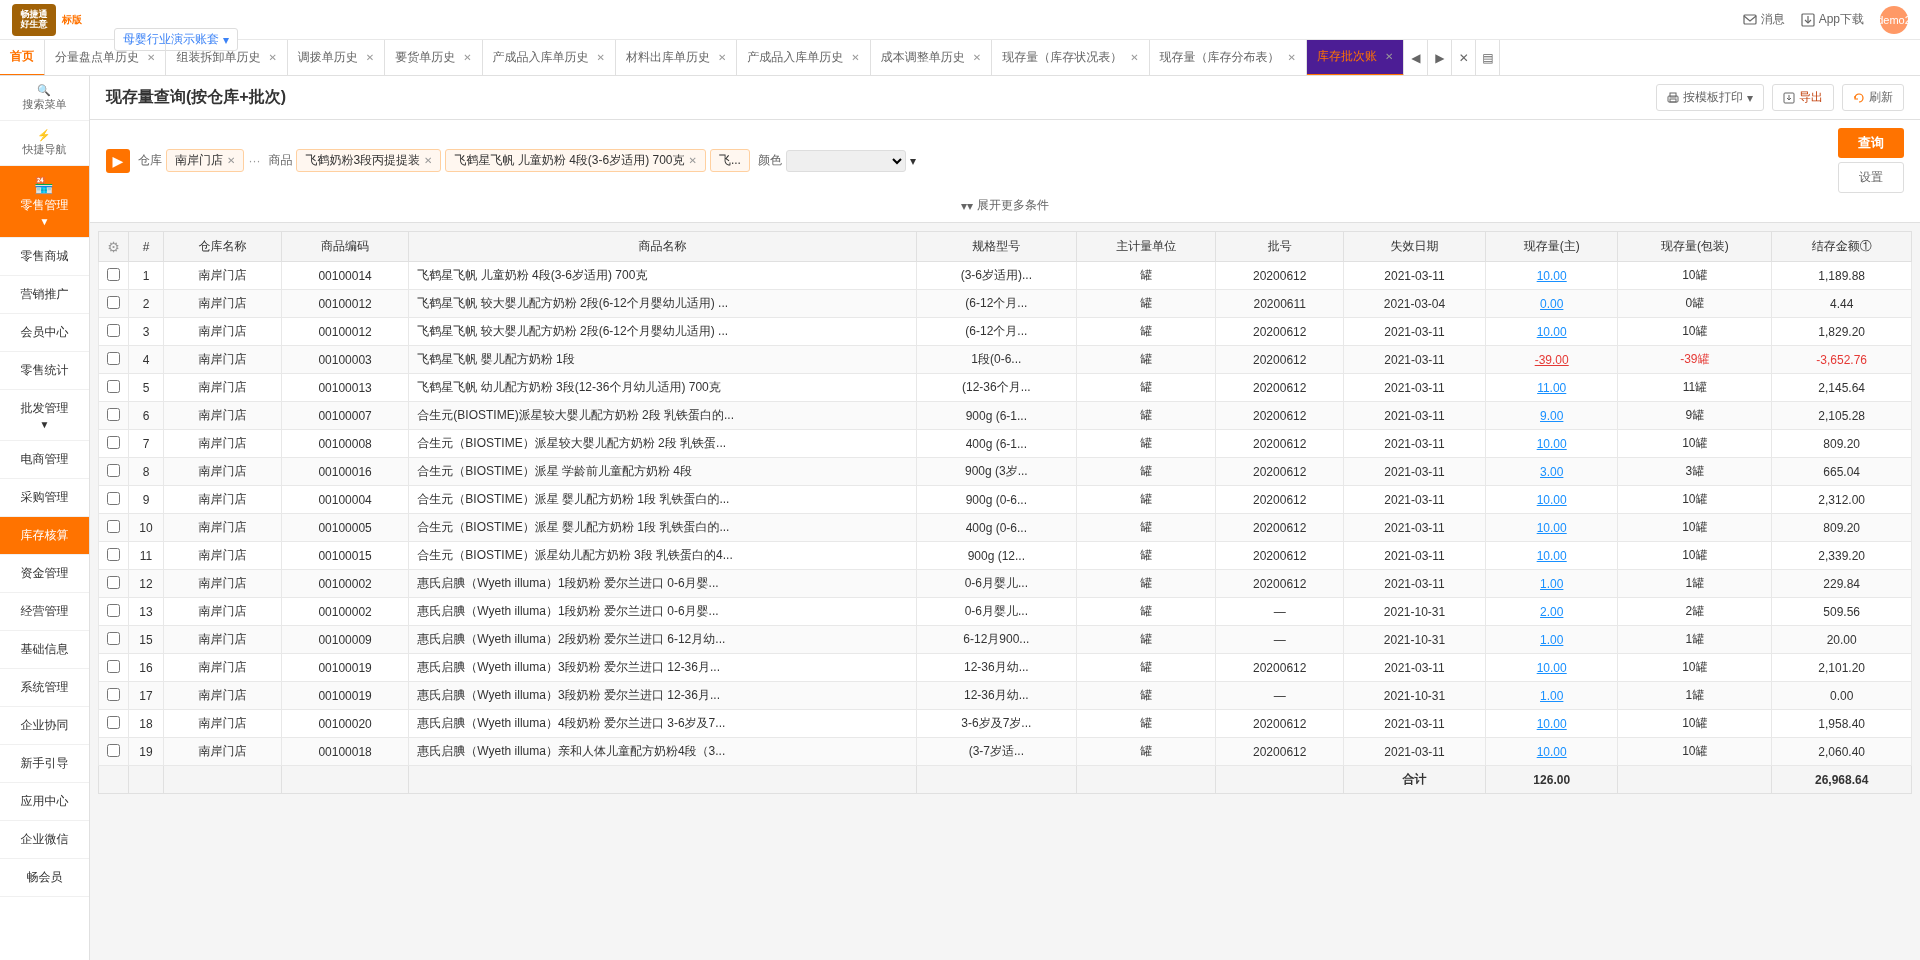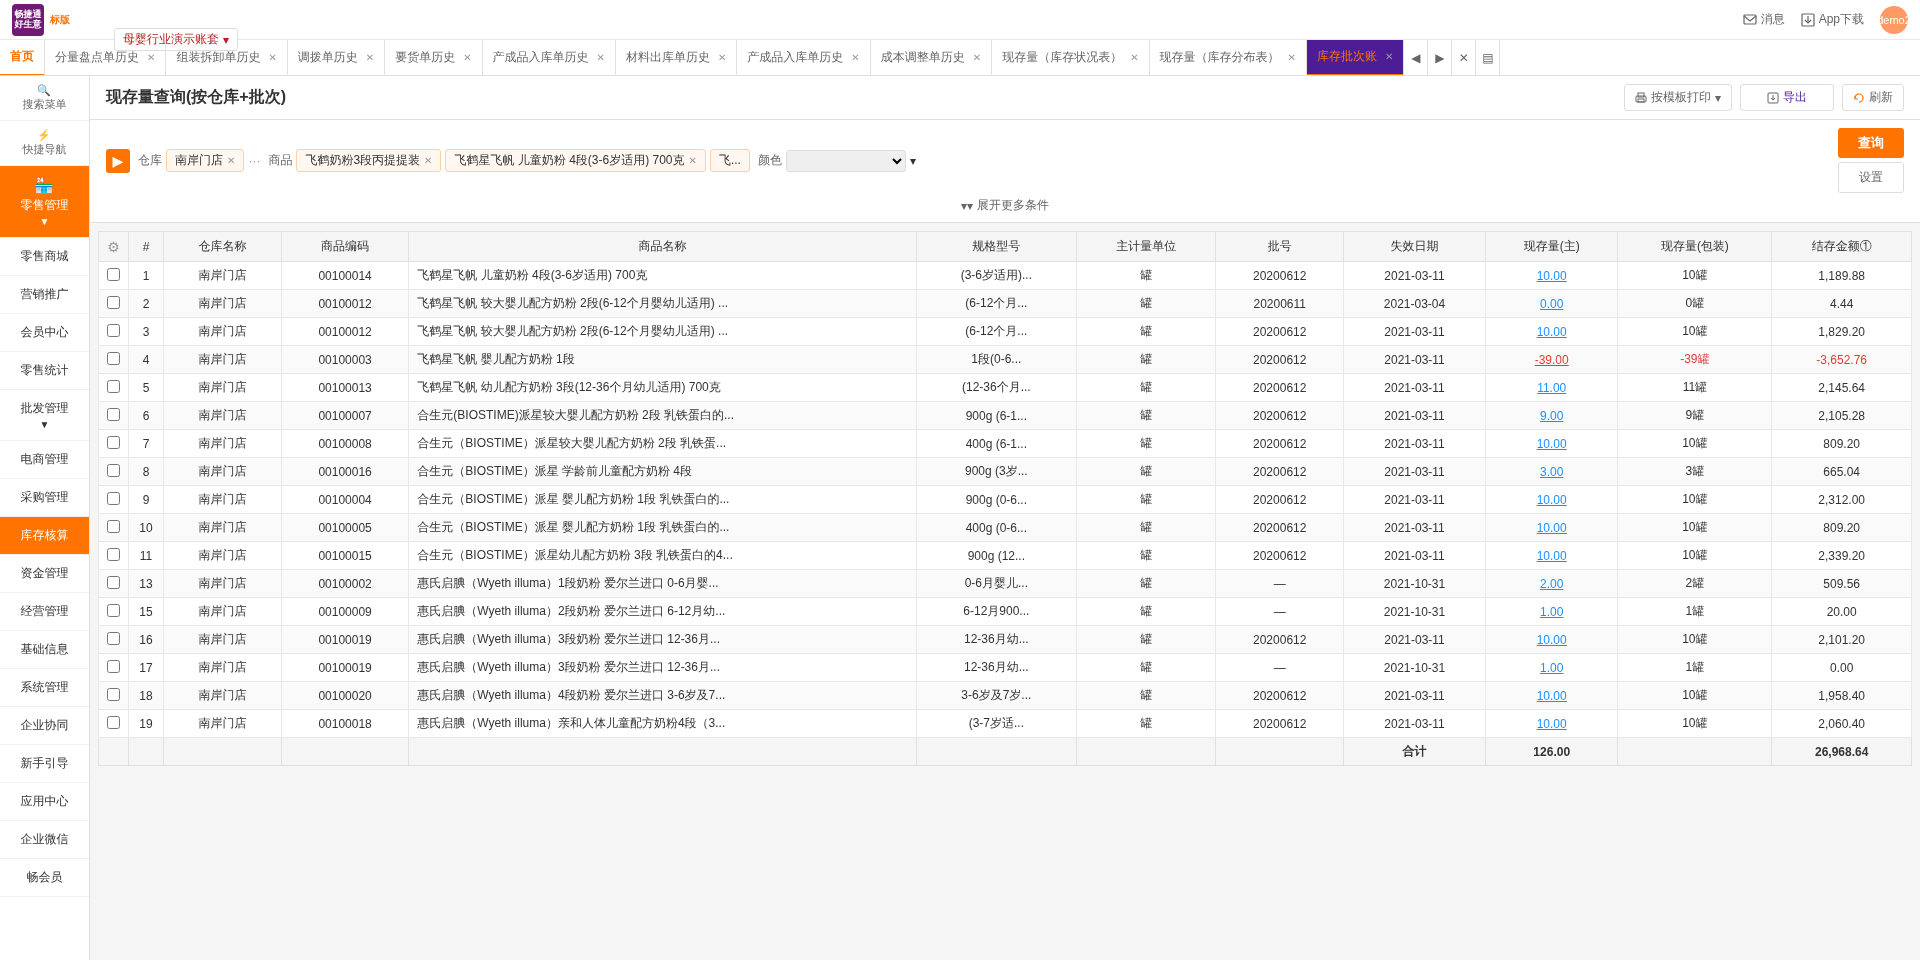--- a/index.html
+++ b/index.html
@@ -1,23 +1,23 @@
 <!DOCTYPE html>
 <html><head>
   <meta charset="utf-8">
   <style>
     * { margin: 0; padding: 0; box-sizing: border-box; }
     body { font-family: 'Microsoft YaHei', Arial, sans-serif; font-size: 12px; background: #f0f2f5; color: #333; overflow: hidden; width: 1920px; height: 960px; }
 
     
     .top-bar { display: flex; align-items: center; background: #fff; height: 40px; border-bottom: 1px solid #e8e8e8; padding: 0 12px; gap: 12px; }
     .logo-area { display: flex; align-items: center; gap: 6px; width: 90px; }
-    .logo-icon { width: 32px; height: 32px; background: #701a75; border-radius: 4px; display: flex; align-items: center; justify-content: center; color: #fff; font-size: 10px; font-weight: bold; flex-shrink: 0; }
+    .logo-icon { width: 44px; height: 32px; background: #a16207; border-radius: 4px; display: flex; align-items: center; justify-content: center; color: #fff; font-size: 10px; font-weight: bold; flex-shrink: 0; }
     .logo-text { font-size: 10px; color: #ff7300; font-weight: bold; line-height: 1.2; }
-    .org-selector { display: flex; align-items: center; gap: 4px; font-size: 12px; color: #b91c1c; cursor: pointer; border: 1px solid #ddd; padding: 2px 8px; border-radius: 3px; background: #fff; margin-top: 40px; }
+    .org-selector { display: flex; align-items: center; gap: 4px; font-size: 12px; color: #3b82f6; cursor: pointer; border: 1px solid #ddd; padding: 2px 8px; border-radius: 3px; background: #fff; margin-top: 40px; }
     .top-right { margin-left: auto; display: flex; align-items: center; gap: 16px; }
     .top-icon-btn { display: flex; align-items: center; gap: 4px; font-size: 12px; color: #666; cursor: pointer; }
     .top-icon-btn svg { width: 14px; height: 14px; }
     .avatar { width: 28px; height: 28px; background: #ff9966; border-radius: 50%; display: flex; align-items: center; justify-content: center; color: #fff; font-size: 11px; }
 
     
     .tab-bar { display: flex; align-items: center; background: #fff; border-bottom: 1px solid #e0e0e0; height: 36px; overflow: hidden; }
     .tab-item { display: flex; align-items: center; padding: 0 10px; height: 36px; font-size: 12px; color: #666; cursor: pointer; border-right: 1px solid #e0e0e0; white-space: nowrap; flex-shrink: 0; gap: 4px; }
     .tab-item.home { color: #ff7300; font-weight: bold; border-bottom: 2px solid #ff7300; }
     .tab-item.active { color: #ff7300; background: #4c1d95; border-bottom: 2px solid #ff7300; }
@@ -38,21 +38,21 @@
     .sidebar-item .arrow { font-size: 10px; }
 
     
     .content-area { flex: 1; display: flex; flex-direction: column; overflow: hidden; background: #f5f5f5; }
 
     
     .page-header { background: #fff; padding: 8px 16px; display: flex; align-items: center; justify-content: space-between; border-bottom: 1px solid #e0e0e0; }
     .page-title { font-size: 16px; font-weight: bold; color: #333; }
     .header-actions { display: flex; align-items: center; gap: 8px; }
     .btn-print { display: flex; align-items: center; gap: 4px; padding: 4px 10px; border: 1px solid #ddd; border-radius: 3px; cursor: pointer; font-size: 12px; color: #666; background: #fff; }
-    .btn-export { display: flex; align-items: center; gap: 4px; padding: 4px 26px; border: 1px solid #ddd; border-radius: 3px; cursor: pointer; font-size: 12px; color: #4c1d95; background: #fff; }
+    .btn-export { display: flex; align-items: center; gap: 4px; padding: 4px 10px; border: 1px solid #ddd; border-radius: 3px; cursor: pointer; font-size: 12px; color: #c2410c; background: #fff; }
     .btn-refresh { display: flex; align-items: center; gap: 4px; padding: 4px 10px; border: 1px solid #ddd; border-radius: 3px; cursor: pointer; font-size: 12px; color: #666; background: #fff; }
 
     
     .filter-area { background: #fff; padding: 8px 16px; border-bottom: 1px solid #e0e0e0; }
     .filter-row { display: flex; align-items: center; gap: 8px; flex-wrap: wrap; }
     .filter-expand-btn { width: 24px; height: 24px; background: #ff7300; border-radius: 3px; display: flex; align-items: center; justify-content: center; cursor: pointer; color: #fff; font-size: 14px; flex-shrink: 0; }
     .filter-group { display: flex; align-items: center; gap: 4px; }
     .filter-label { font-size: 12px; color: #666; white-space: nowrap; }
     .filter-tag { display: flex; align-items: center; gap: 4px; padding: 2px 8px; background: #fff7f0; border: 1px solid #ffd0a0; border-radius: 3px; font-size: 12px; color: #333; }
     .filter-tag .tag-close { color: #999; cursor: pointer; font-size: 10px; }
@@ -493,20 +493,34 @@
     <td>900g (12...</td>
     <td>罐</td>
     <td>20200612</td>
     <td>2021-03-11</td>
     <td class="text-link">10.00</td>
     <td class="">10罐</td>
     <td class="">2,339.20</td>
   </tr>
             <tr>
     <td><input type="checkbox" style=""></td>
+    <td>12</td>
+    <td>南岸门店</td>
+    <td>00100002</td>
+    <td class="text-left" style="max-width:280px; overflow:hidden; text-overflow:ellipsis;">惠氏启腆（Wyeth illuma）1段奶粉 爱尔兰进口 0-6月婴...</td>
+    <td>0-6月婴儿...</td>
+    <td>罐</td>
+    <td>20200612</td>
+    <td>2021-03-11</td>
+    <td class="text-link">1.00</td>
+    <td class="">1罐</td>
+    <td class="">229.84</td>
+  </tr>
+            <tr>
+    <td><input type="checkbox" style=""></td>
     <td>13</td>
     <td>南岸门店</td>
     <td>00100002</td>
     <td class="text-left" style="max-width:280px; overflow:hidden; text-overflow:ellipsis;">惠氏启腆（Wyeth illuma）1段奶粉 爱尔兰进口 0-6月婴...</td>
     <td>0-6月婴儿...</td>
     <td>罐</td>
     <td>—</td>
     <td>2021-10-31</td>
     <td class="text-link">2.00</td>
     <td class="">2罐</td>

